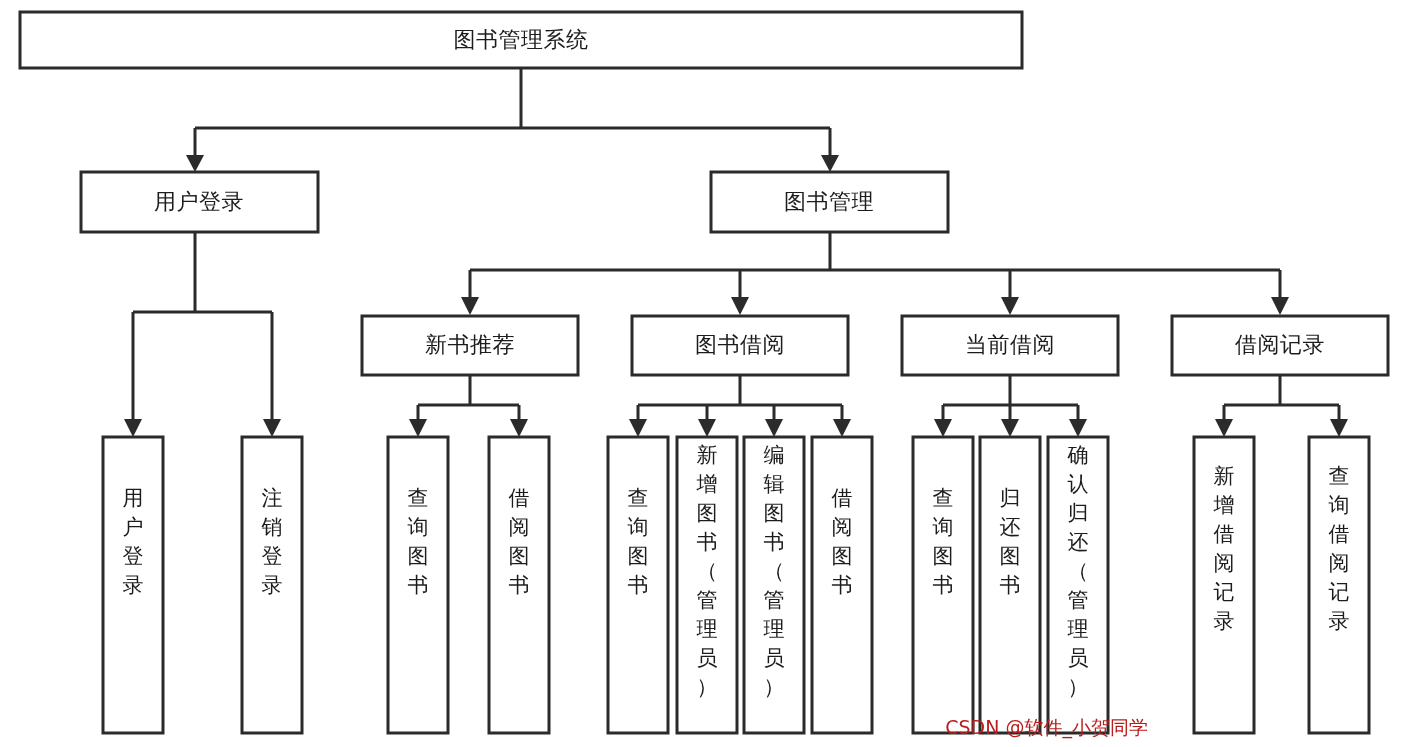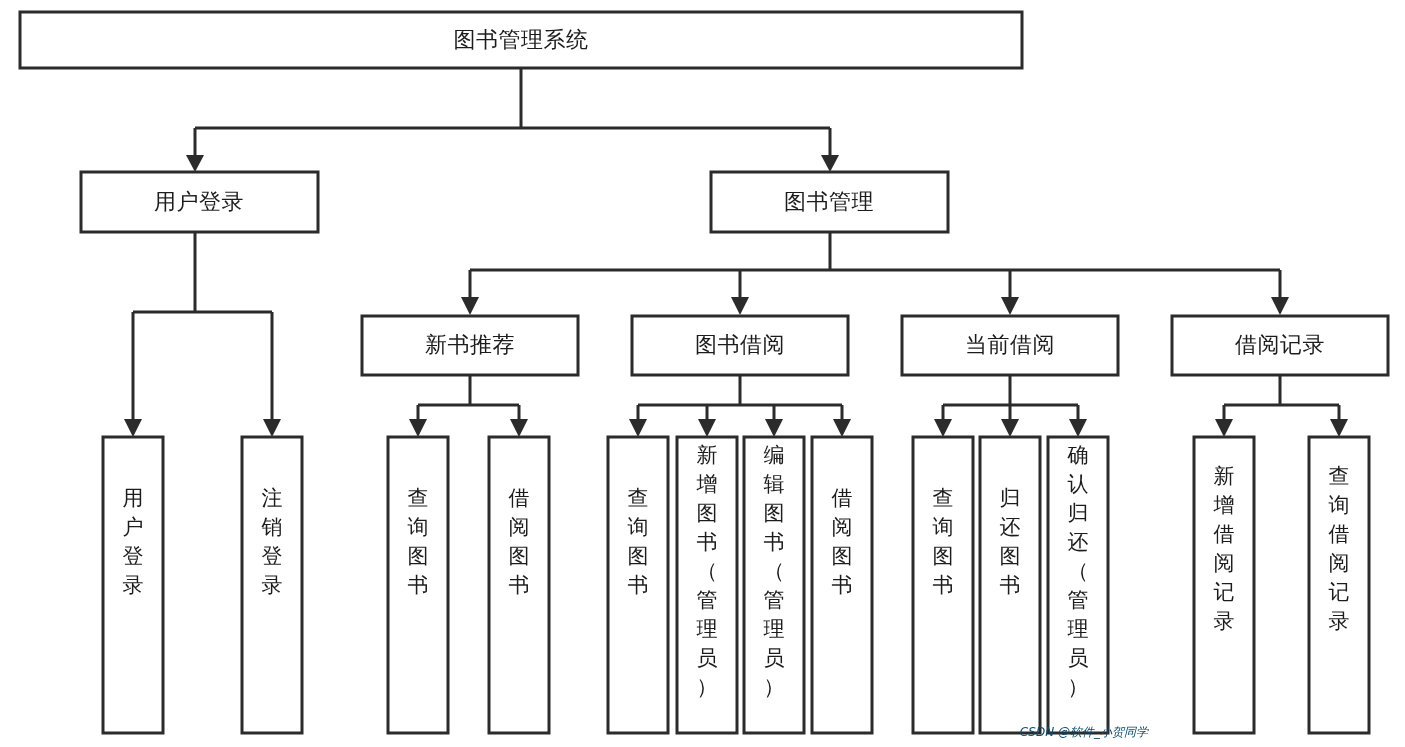--- a/index.html
+++ b/index.html
@@ -55,25 +55,24 @@
   }
   .arrow-head {
     fill: #2b2b2b;
     stroke: none;
   }
   .watermark {
     position: absolute;
     right: 10px;
     bottom: 6px;
     font-family: "DejaVu Sans", "Liberation Sans", sans-serif;
-    font-size: 12px;
-    color: #0c4a6e;
+    font-size: 19px;
+    color: #b91c1c;
     white-space: nowrap;
     user-select: none;
-    font-style: italic;
   }
 </style>
 </head>
 <body>
 
 <div id="diagram-root">
   <svg class="diagram" viewBox="0 0 1405 747" xmlns="http://www.w3.org/2000/svg">
 
     <g>
 

